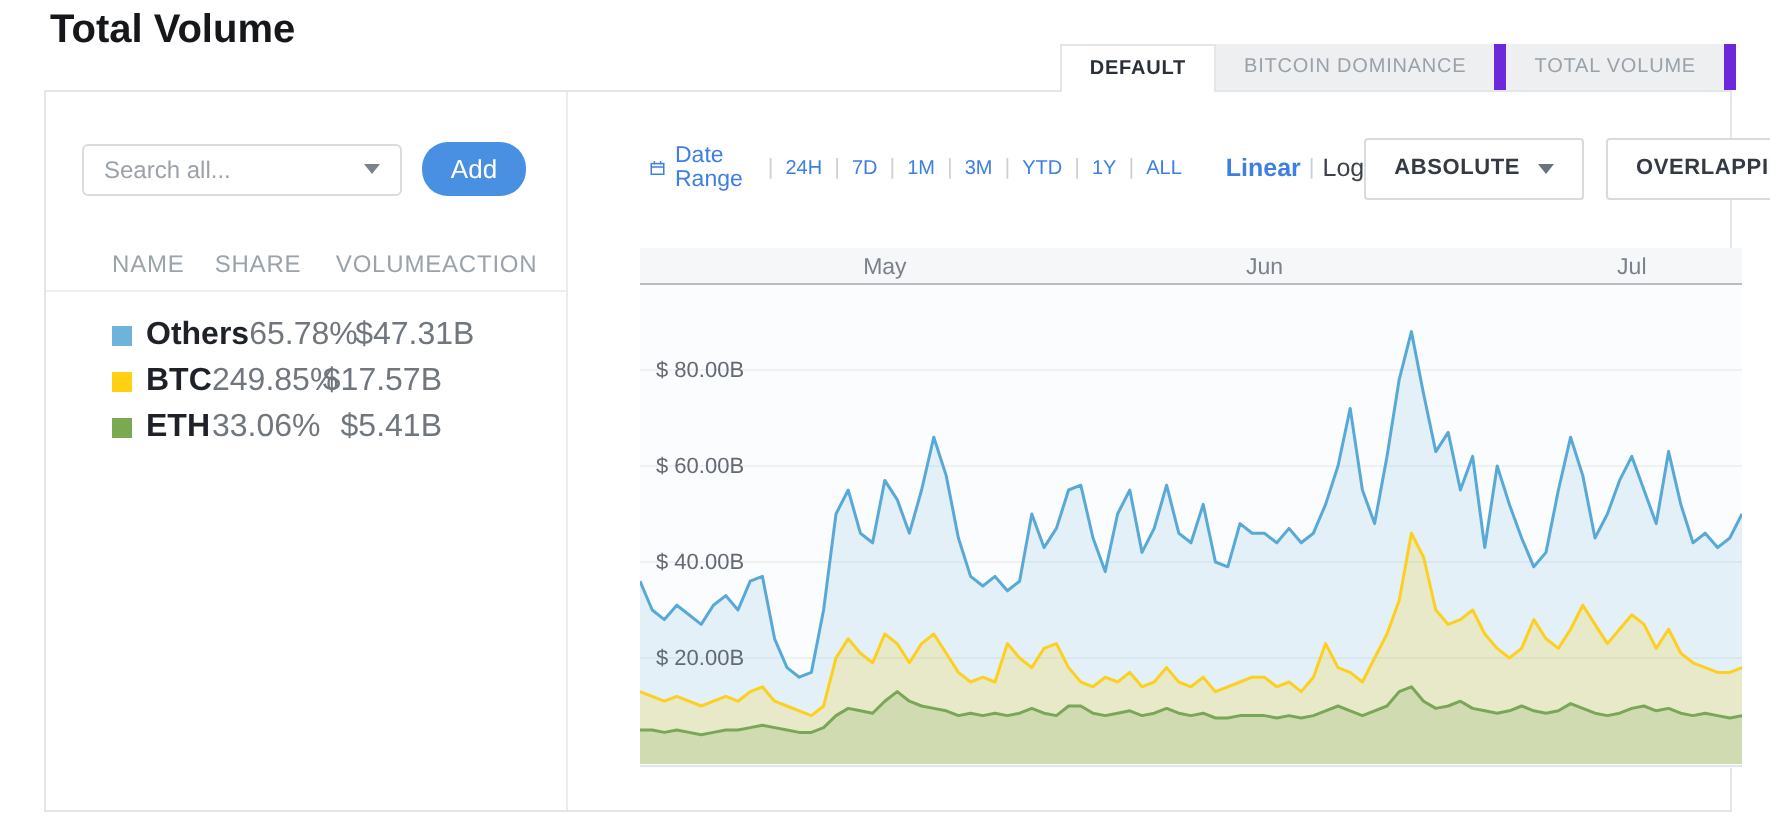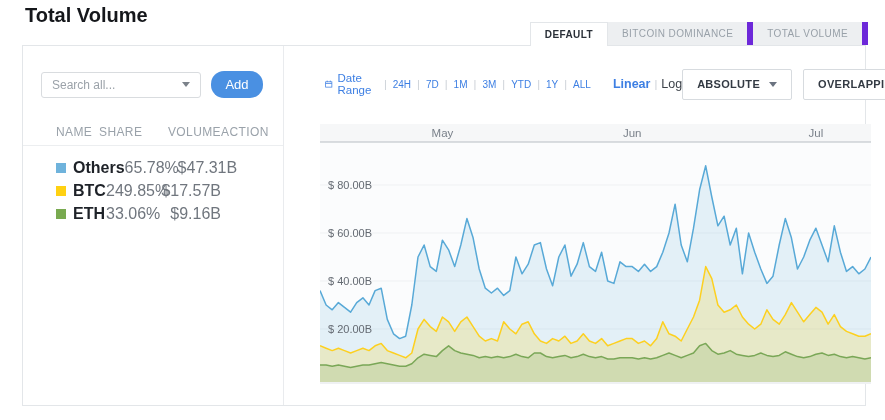--- a/index.html
+++ b/index.html
@@ -26,21 +26,21 @@
   .search-select { width:160px; height:26px; border:1px solid #d9dcdf; border-radius:3px;
                    display:flex; align-items:center; padding:0 10px; cursor:pointer; background:#fff; }
   .search-ph { flex:1; font-size:12px; color:#9ba2a9; }
   .caret-dn { width:0; height:0; border-left:4px solid transparent; border-right:4px solid transparent;
               border-top:5px solid #7b828a; }
   .add-btn { margin-left:10px; width:52px; height:27px; background:#4a90e2; color:#fff; border:none;
              border-radius:13px; font-size:13px; font-family:inherit; cursor:pointer; }
   .lp-head { position:absolute; left:0; right:0; top:73px; height:27px; display:flex; align-items:center;
              padding:0 16px 0 33px; border-bottom:1px solid #eceef0; }
   .lp-head span { font-size:12px; color:#9aa2aa; letter-spacing:.4px; }
-  .col-name { flex:1; } .col-share { width:60px; text-align:left; }
+  .col-name { flex:1; } .col-share { width:60px; text-align:center; }
   .col-volume { width:62px; text-align:right; } .col-action { width:46px; text-align:right; }
   .lp-rows { position:absolute; left:0; right:0; top:110px; }
   .lp-row { display:flex; align-items:center; height:23px; padding:0 16px 0 33px; }
   .swatch { width:10px; height:10px; margin-right:7px; flex:none; }
   .coin-name { flex:1; font-size:16px; font-weight:bold; color:#1e2228; }
   .coin-share, .coin-vol { font-size:16px; color:#70767e; }
   .coin-share { width:53px; text-align:right; }
   .coin-vol { width:62px; text-align:right; }
   .coin-action { width:46px; }
 
@@ -105,21 +105,21 @@
             <span class="swatch" style="background: rgb(255, 209, 18);"></span>
             <span class="coin-name">BTC</span>
             <span class="coin-share">249.85%</span>
             <span class="coin-vol">$17.57B</span>
             <span class="coin-action"></span>
           </div>
           <div class="lp-row">
             <span class="swatch" style="background: rgb(121, 170, 80);"></span>
             <span class="coin-name">ETH</span>
             <span class="coin-share">33.06%</span>
-            <span class="coin-vol">$9.16B</span>
+            <span class="coin-vol">$5.41B</span>
             <span class="coin-action"></span>
           </div>
         </div>
     </div>
 
     <div class="chart-panel">
       <div class="controls">
         <div class="dr-group">
           <svg width="12" height="12" viewBox="0 0 12 12">
             <rect x="1" y="2.5" width="10" height="8.5" fill="none" stroke="#3d7fe3" stroke-width="1.2"></rect>

